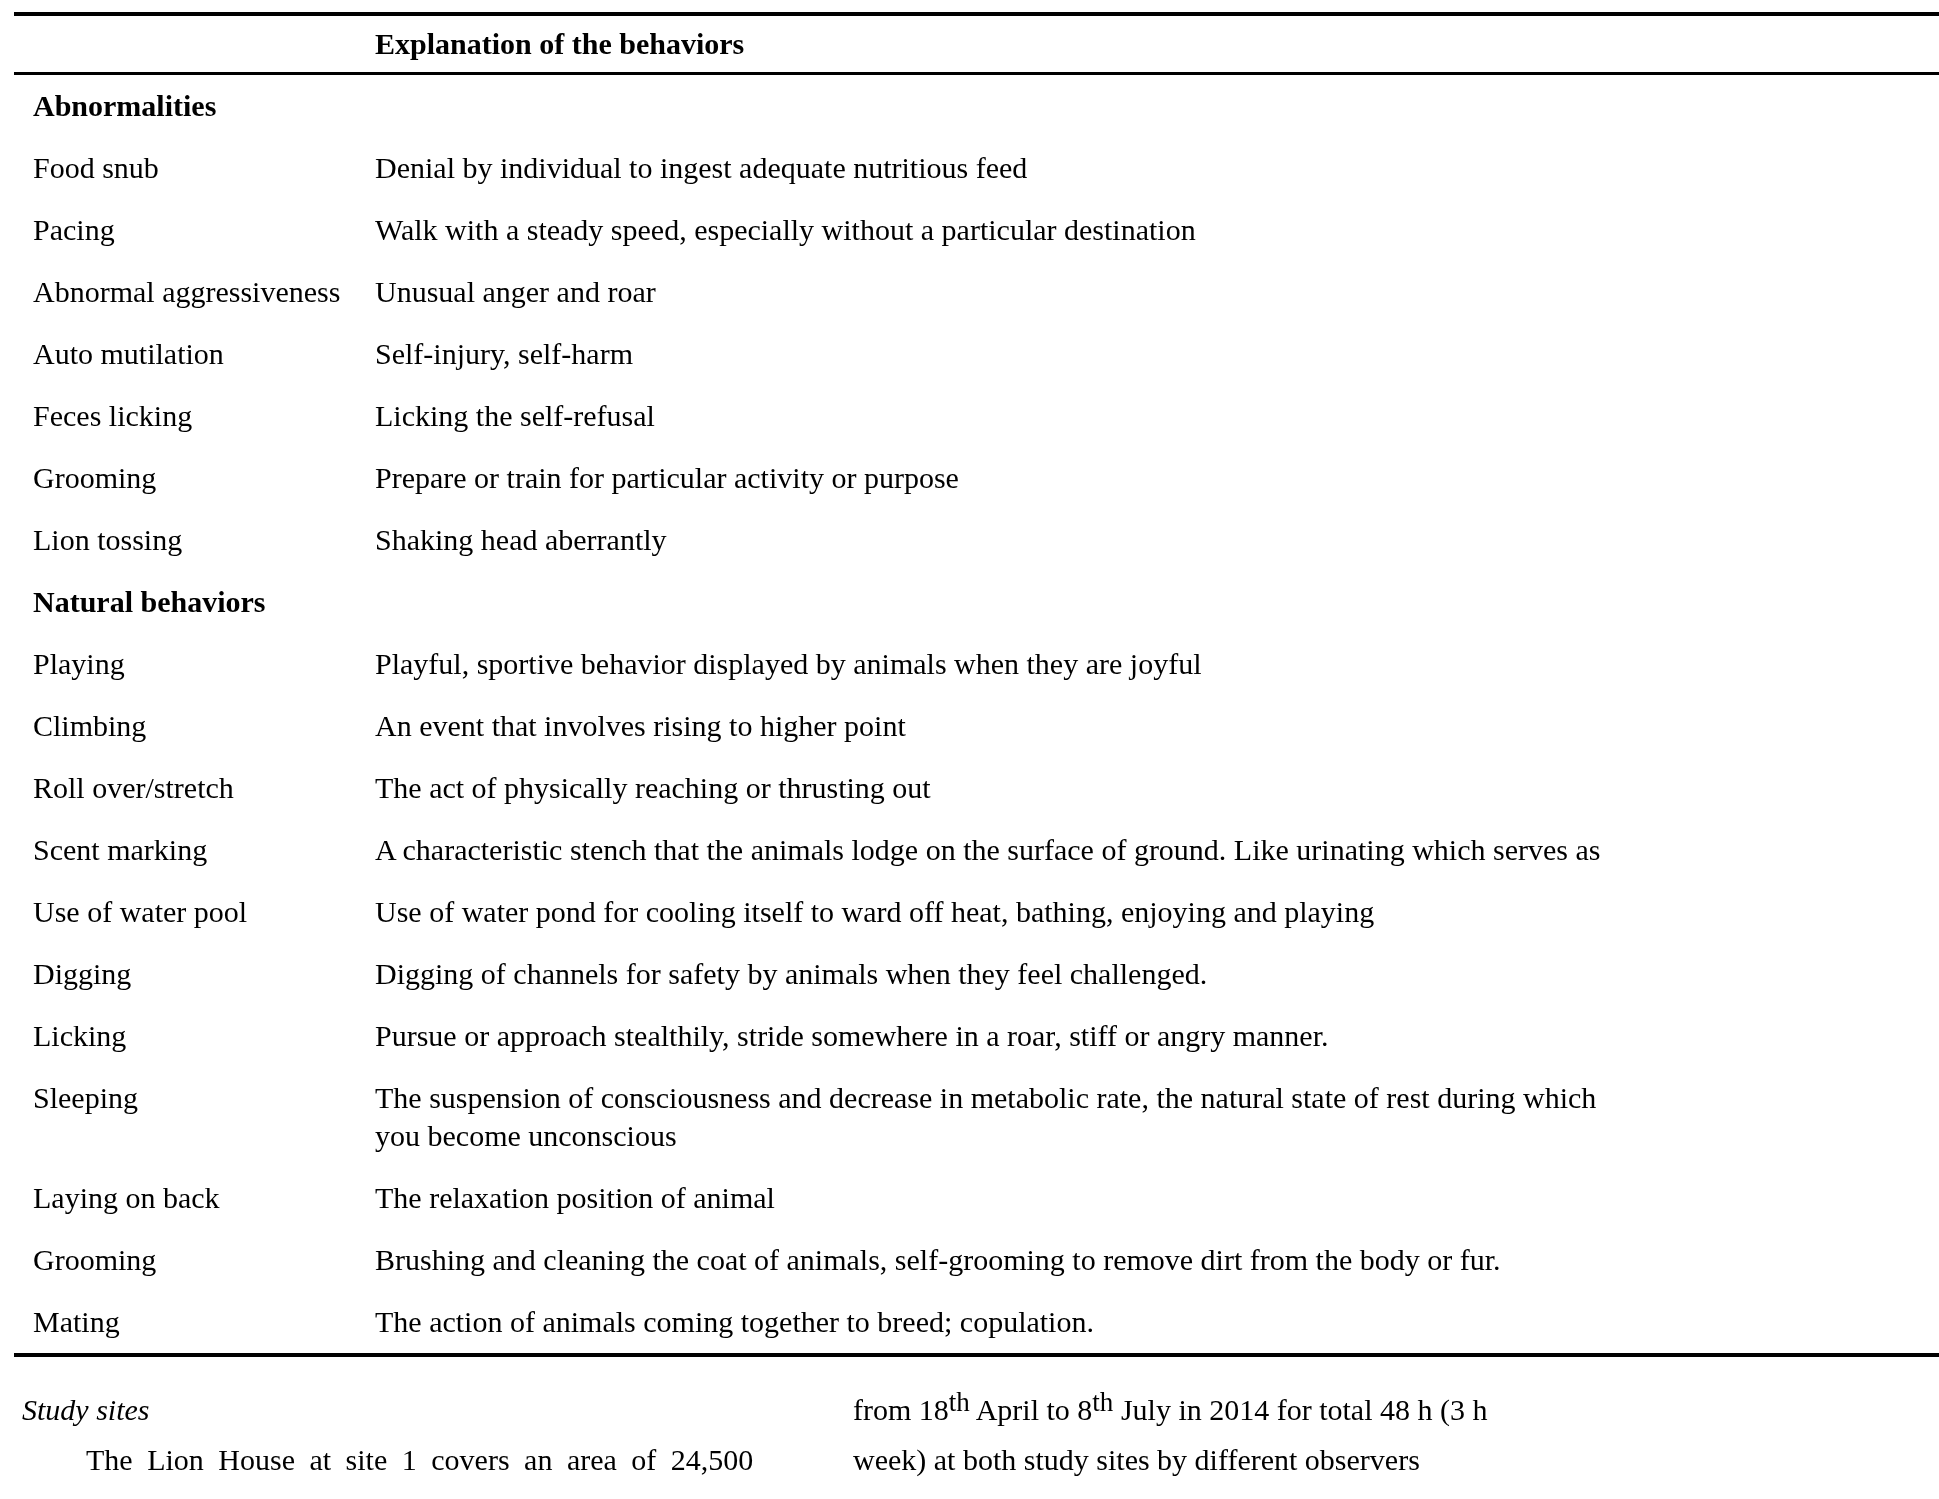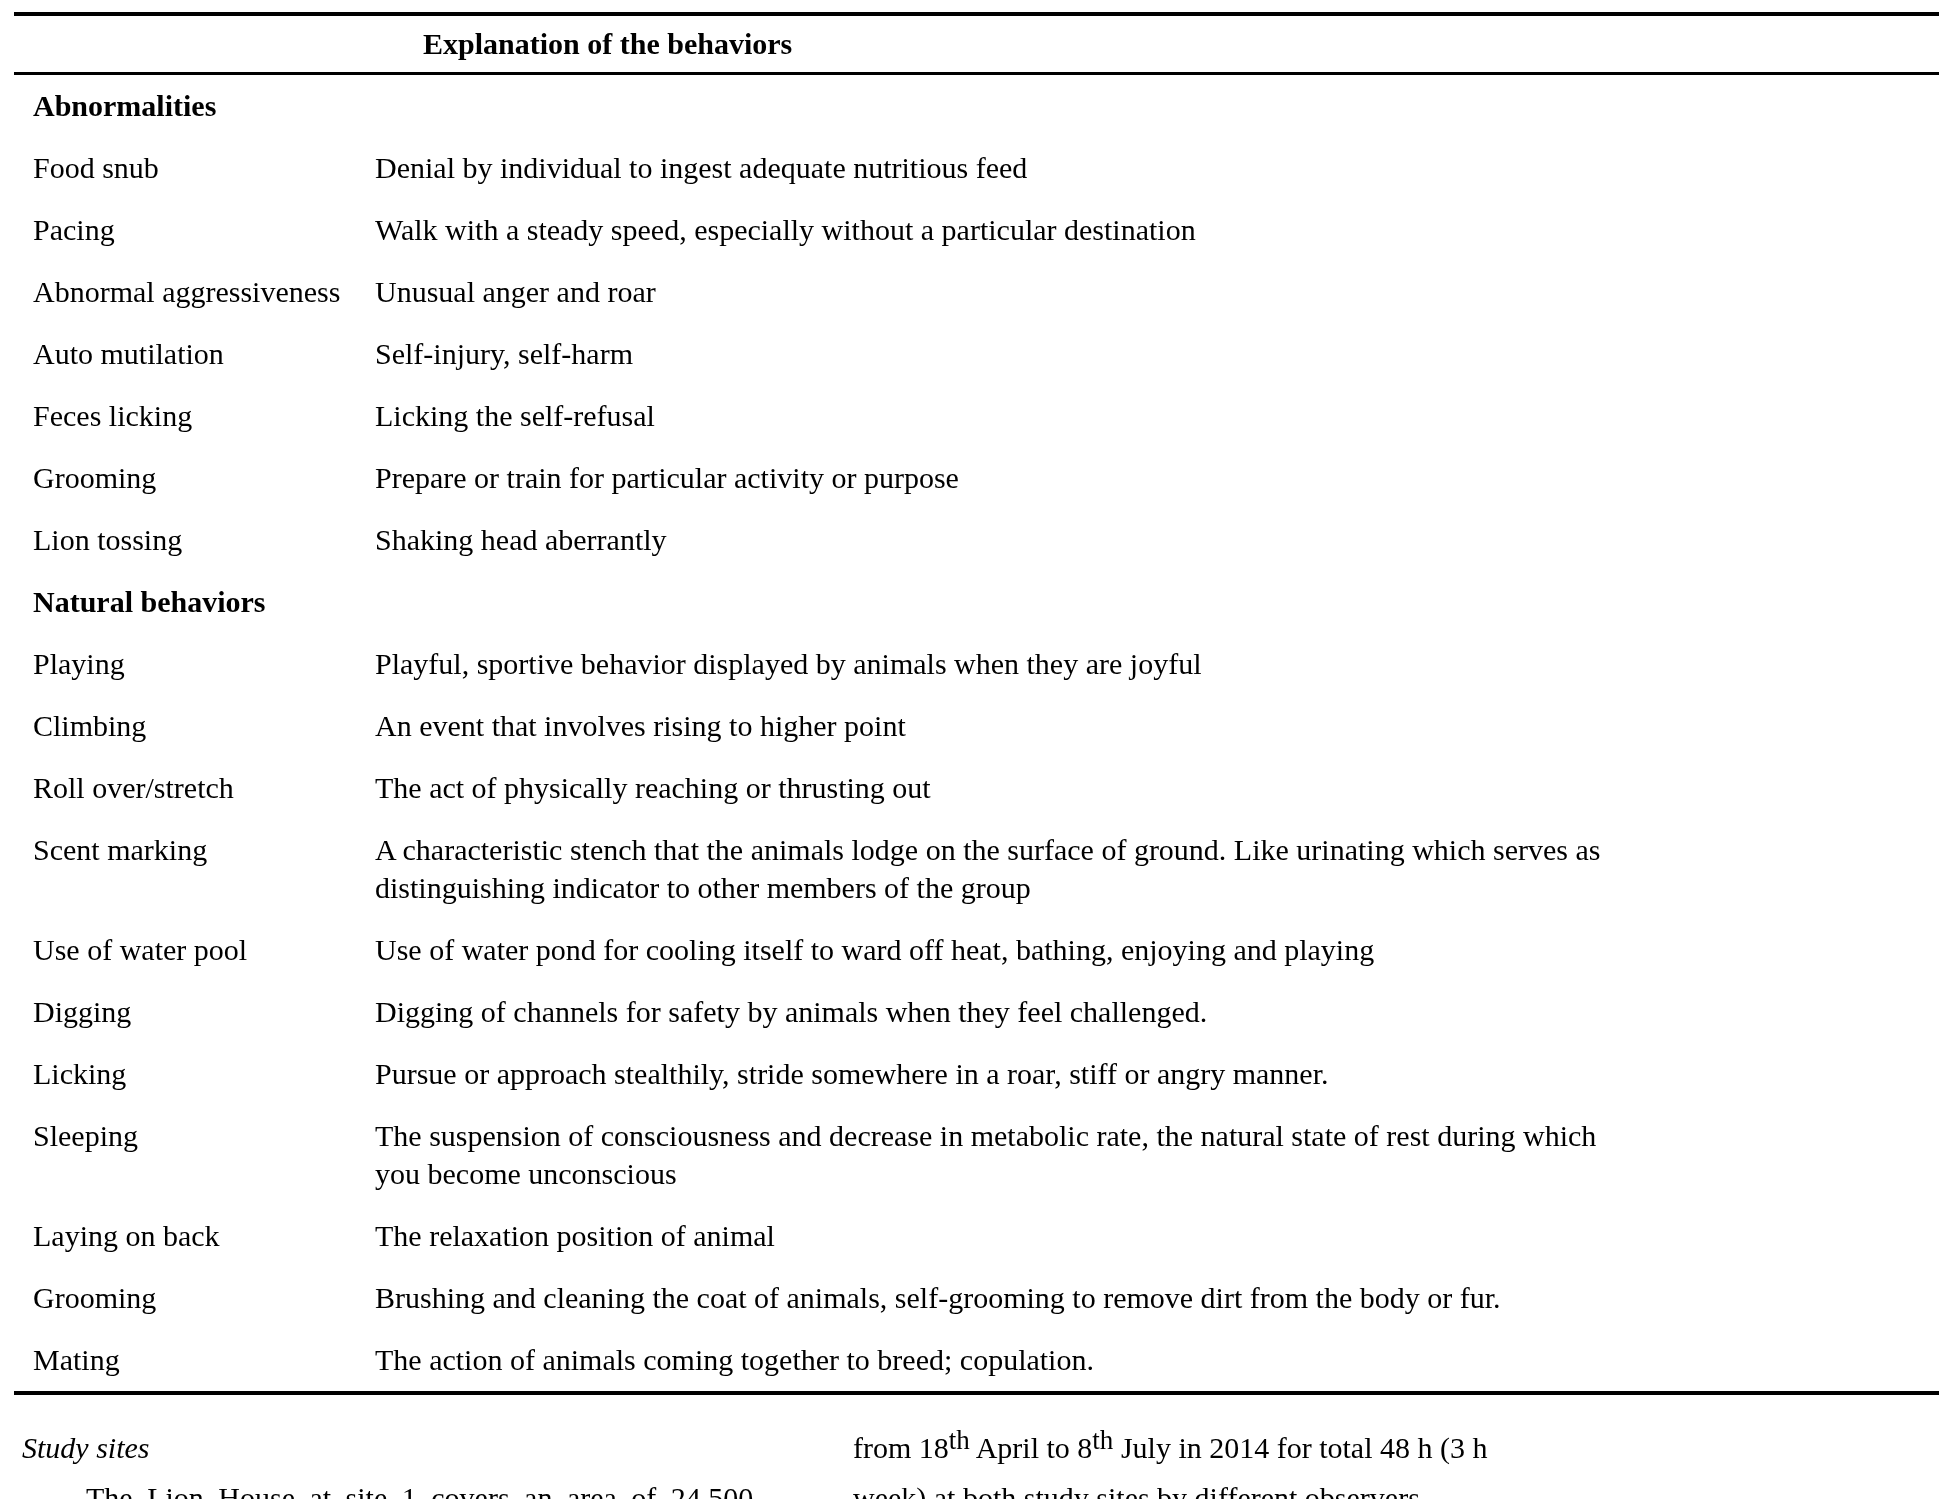--- a/index.html
+++ b/index.html
@@ -16,21 +16,20 @@
     padding-top: 12px;
   }
   .rule { margin-left: 14px; }
   .rule-thick { border-top: 4px solid #000; }
   .rule-mid { border-top: 3px solid #000; }
 
   .thead {
     display: flex;
     padding: 9px 0 9px 33px;
     line-height: 38px;
-    margin-left: 48px;
   }
   .t-row {
     display: flex;
     padding: 12px 0 12px 33px;
     line-height: 38px;
   }
   .c1 {
     width: 342px;
     flex: none;
     padding-right: 8px;
@@ -155,21 +154,20 @@
     <div class="c1">Roll over/stretch</div>
     <div class="c2">
       <div class="line">The act of physically reaching or thrusting out</div>
     </div>
   </div>
 
   <div class="t-row">
     <div class="c1">Scent marking</div>
     <div class="c2">
       <div class="line">A characteristic stench that the animals lodge on the surface of ground. Like urinating which serves as</div>
-      <div class="line">distinguishing indicator to other members of the group</div>
     </div>
   </div>
 
   <div class="t-row">
     <div class="c1">Use of water pool</div>
     <div class="c2">
       <div class="line">Use of water pond for cooling itself to ward off heat, bathing, enjoying and playing</div>
     </div>
   </div>
 

